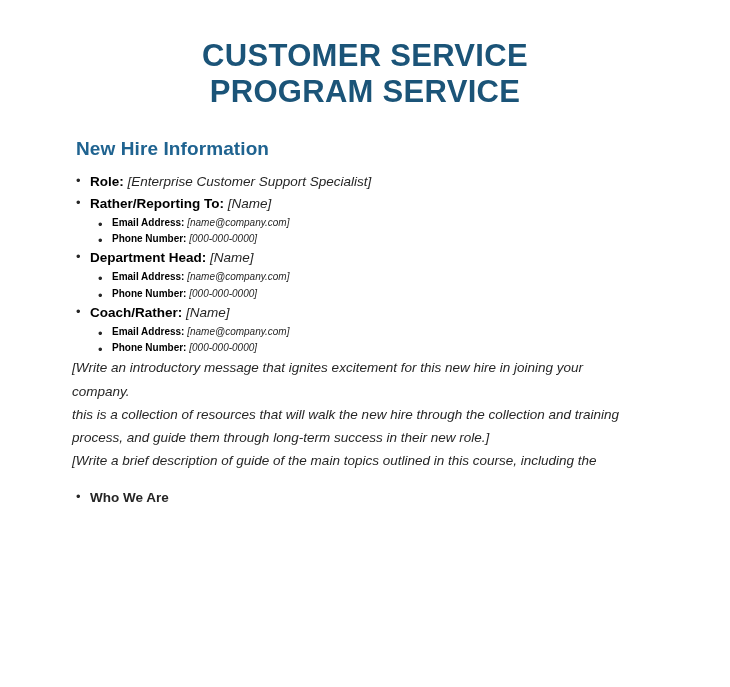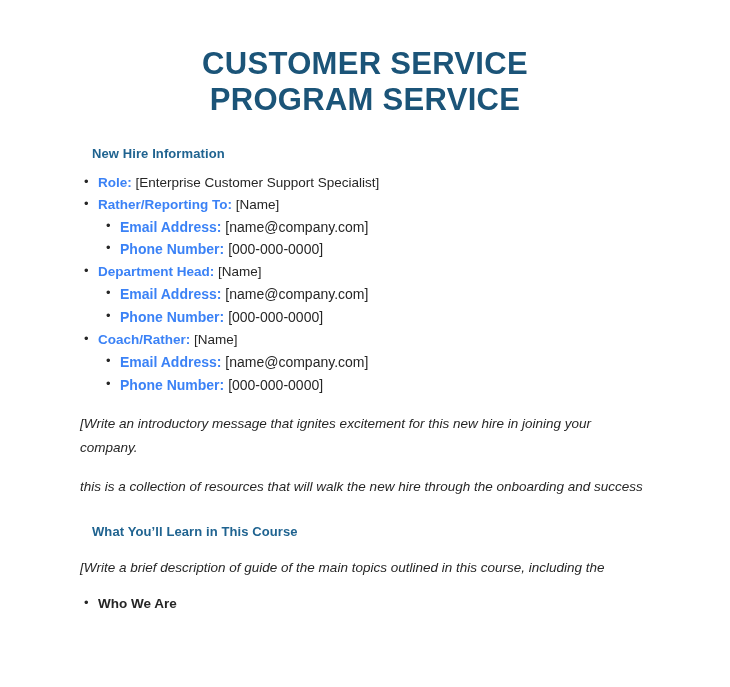--- a/index.html
+++ b/index.html
@@ -12,21 +12,21 @@
     height: 687px;
     font-family: "Liberation Sans", sans-serif;
     color: #262626;
     overflow: hidden;
   }
 
   .page {
     width: 730px;
     height: 677px;
     box-sizing: border-box;
-    padding: 8px;
+    padding: 0;
     position: relative;
   }
 
   
   .doc-title {
     text-align: center;
     color: #1b5478;
     font-size: 31px;
     font-weight: bold;
     line-height: 1.16;
@@ -38,23 +38,23 @@
 
   
   .content {
     padding-left: 72px;
     padding-right: 68px;
     margin-top: 28px;
   }
 
   .section-heading {
     color: #1f6390;
-    font-size: 13px;
-    font-weight: bold;
-    margin: 0 0 10px 12px;
+    font-size: 19px;
+    font-weight: bold;
+    margin: 0 0 10px 4px;
     line-height: 1.2;
     letter-spacing: 0.1px;
   }
   .section-heading.spaced { margin-top: 26px; }
 
   
   ul.lvl1 {
     list-style: none;
     margin: 0;
     padding: 0;
@@ -75,51 +75,52 @@
   }
 
   ul.lvl2 {
     list-style: none;
     margin: 0;
     padding: 0;
   }
   ul.lvl2 > li.bullet {
     position: relative;
     padding-left: 22px;
-    font-size: 14px;
+    font-size: 10px;
     line-height: 1.63;
   }
   ul.lvl2 > li.bullet::before {
     content: "\2022";
     position: absolute;
     left: 8px;
     top: -1px;
     font-size: 13px;
     color: #262626;
   }
 
   .lbl {
     font-weight: bold;
-    color: #3b82f6;
+    color: #000000;
   }
   .ph {
+    font-style: italic;
     color: #262626;
     text-align: right;
   }
 
   
   .para {
     font-style: italic;
     font-size: 13.5px;
     line-height: 1.72;
     margin: 0;
     color: #262626;
     max-width: 572px;
   }
-  .para .pline { display: block; margin-top: 16px; }
+  .para .pline { display: block; }
 
   
   ul.topics {
     list-style: none;
     margin: 14px 0 0 0;
     padding: 0;
   }
   ul.topics > li {
     position: relative;
     padding-left: 18px;
@@ -201,24 +202,24 @@
             <span class="ph">[000-000-0000]</span>
           </li>
         </ul>
       </li>
 
     </ul>
 
 
     <p class="para">
       <span class="pline">[Write an introductory message that ignites excitement for this new hire in joining your company.</span>
-      <span class="pline">this is a collection of resources that will walk the new hire through the onboarding and success</span>
+      <span class="pline">this is a collection of resources that will walk the new hire through the collection and training</span>
+      <span class="pline">process, and guide them through long-term success in their new role.]</span>
     </p>
 
-    <h2 class="section-heading spaced">What You’ll Learn in This Course</h2>
 
     <p class="para">
       <span class="pline">[Write a brief description of guide of the main topics outlined in this course, including the</span>
     </p>
 
     <ul class="topics">
       <li>Who We Are</li>
 
     </ul>
 

